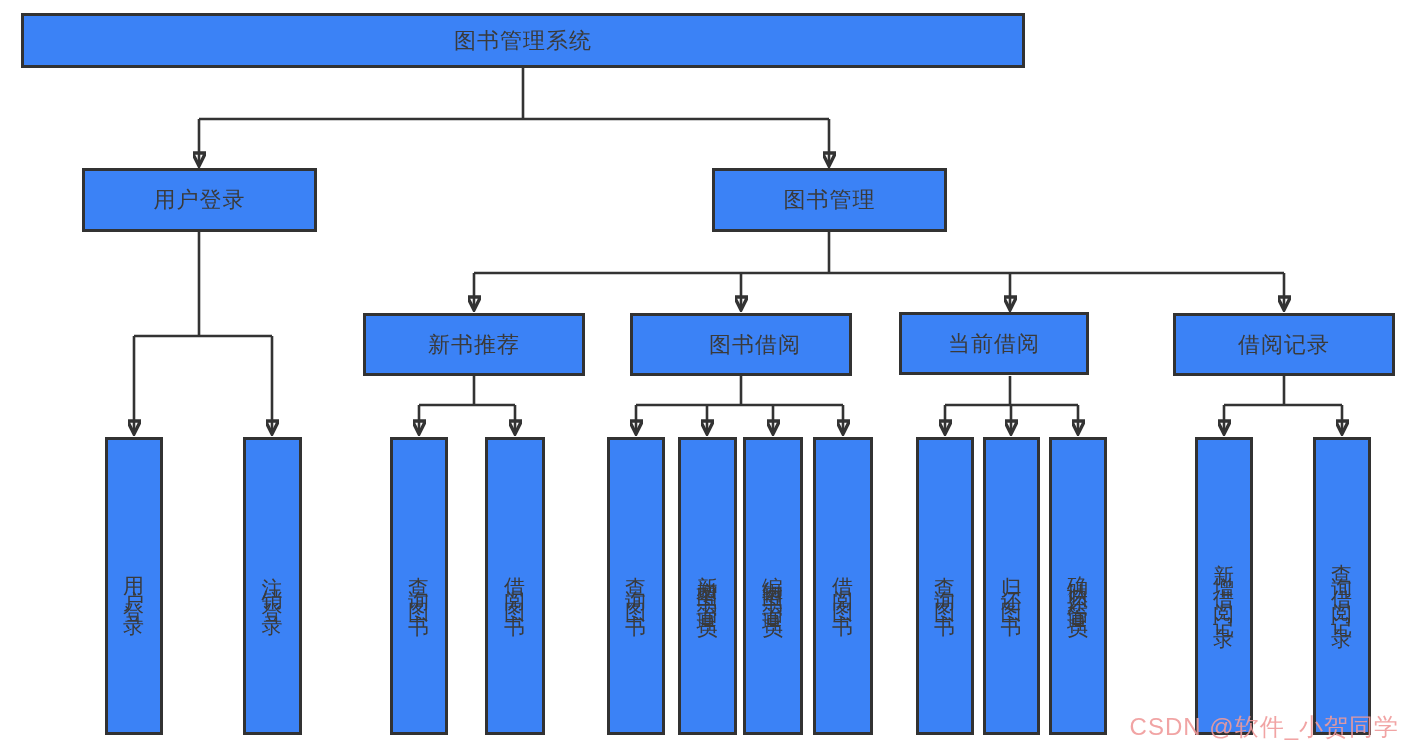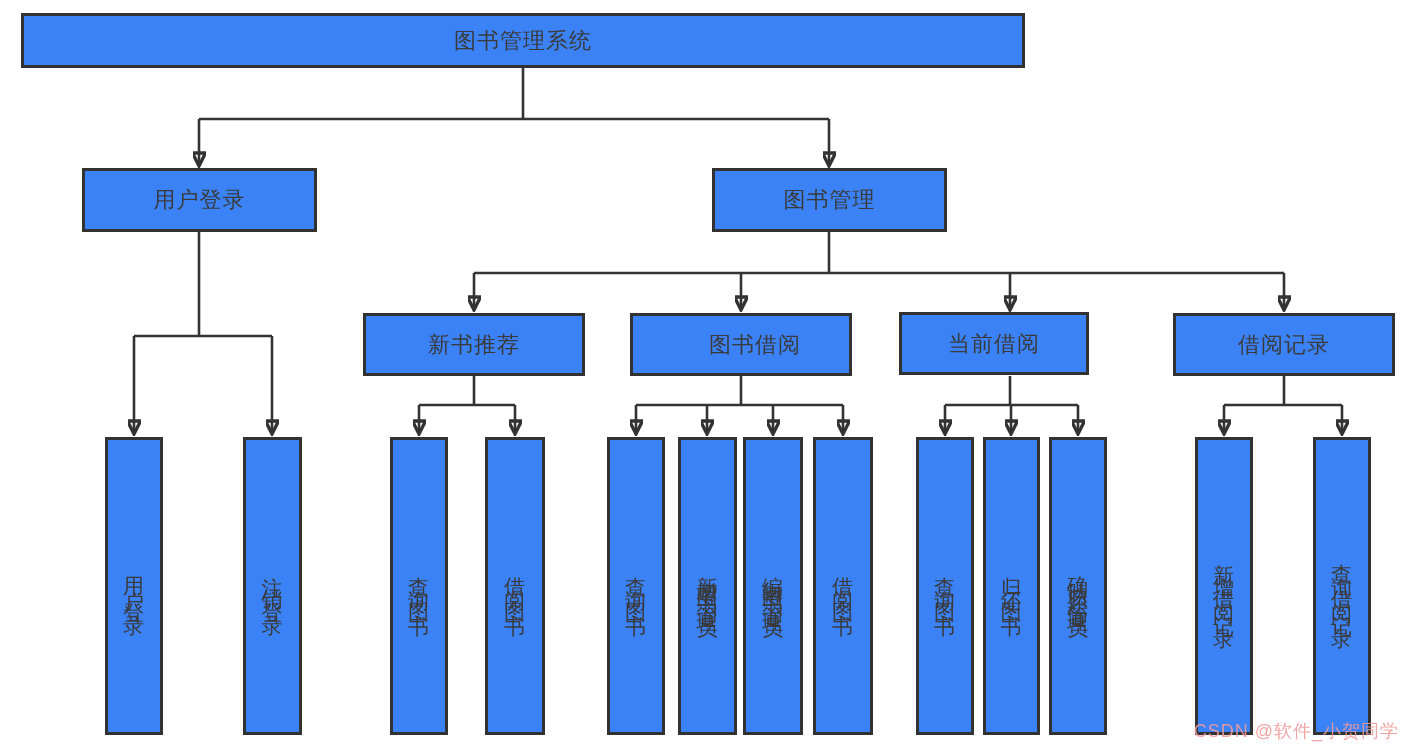--- a/index.html
+++ b/index.html
@@ -34,21 +34,21 @@
     text-orientation:mixed;
     font-size:21px;
     letter-spacing:13px;
     line-height:1;
   }
   .vbox.tight{letter-spacing:6px;}
   .lbl{white-space:nowrap;}
   #watermark{
     position:absolute;
     right:6px;bottom:4px;
-    font-size:18px;
+    font-size:24px;
     color:var(--wm-color);
     letter-spacing:1px;
     z-index:5;
   }
 </style>
 </head>
 <body>
 
 <div id="canvas">
 

